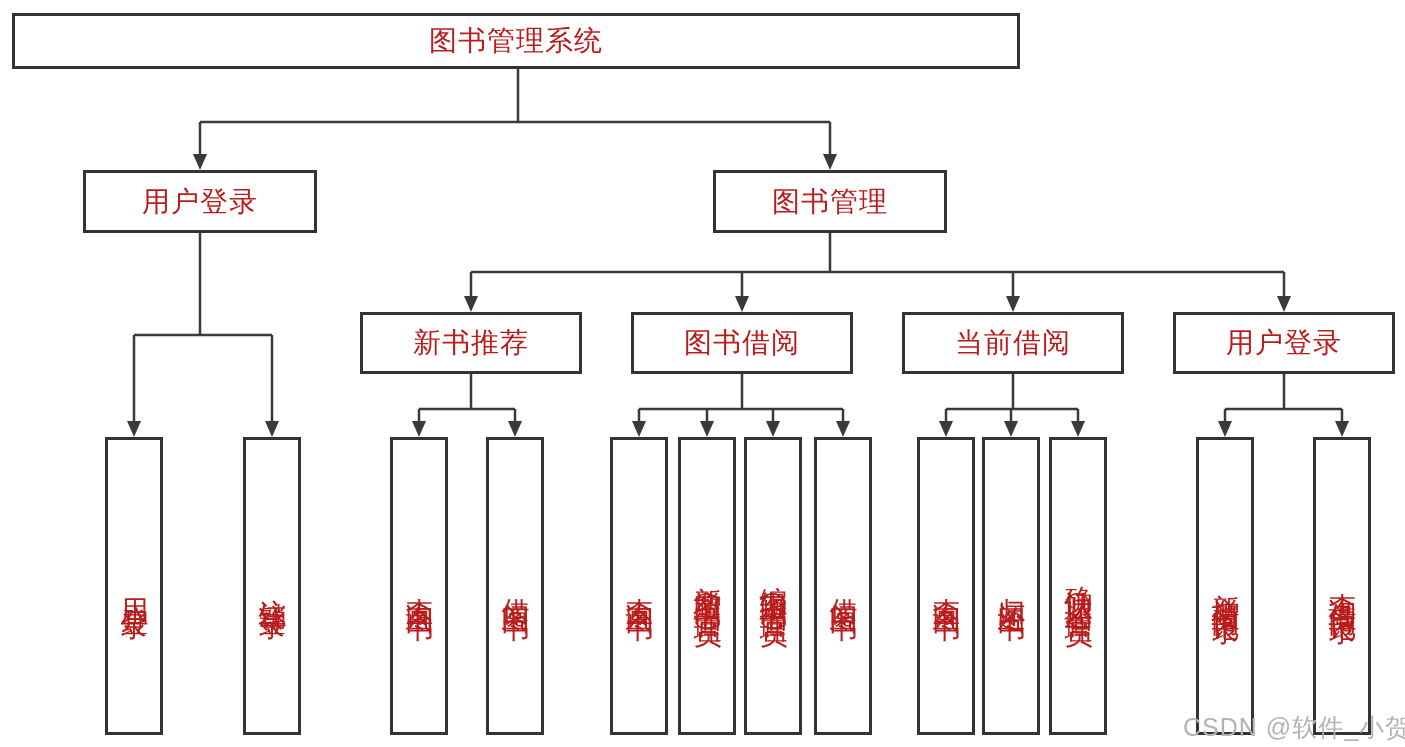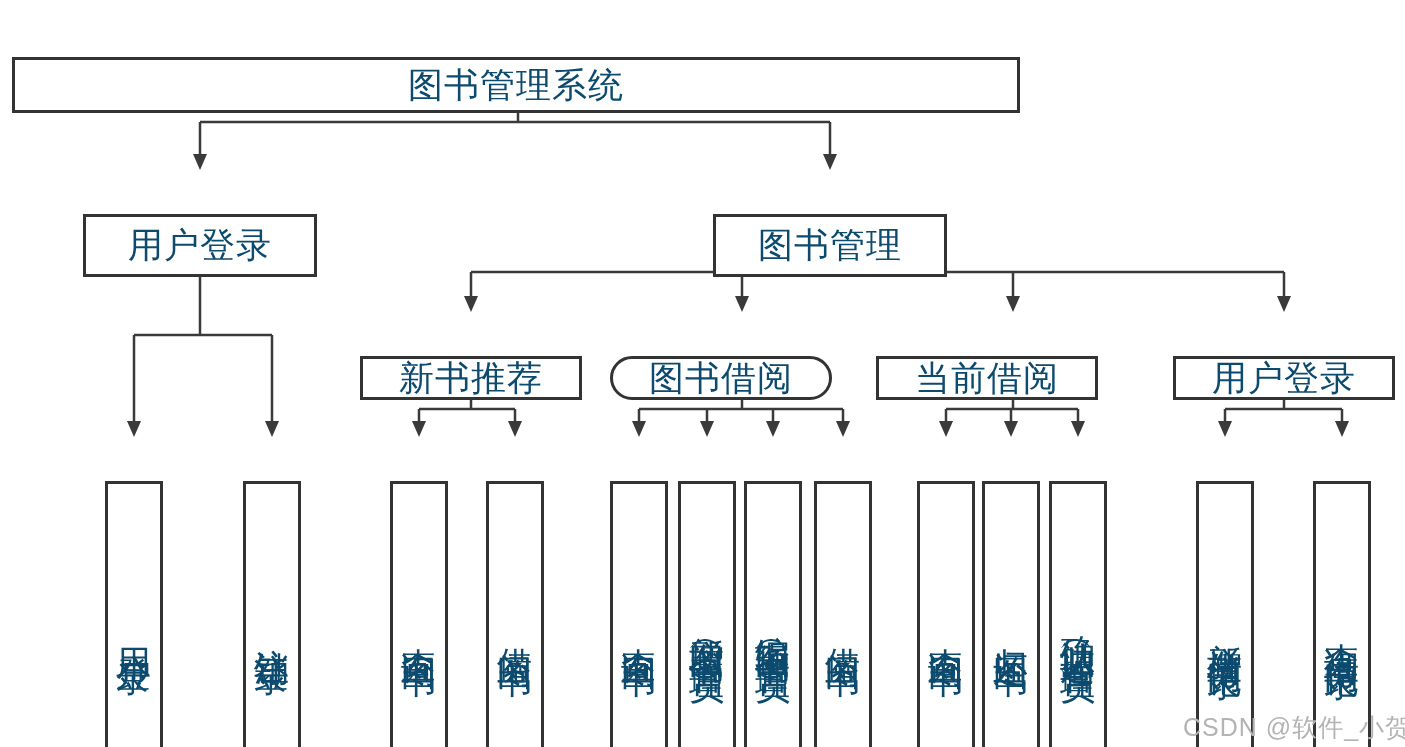--- a/index.html
+++ b/index.html
@@ -22,47 +22,46 @@
     z-index: 1;
   }
   .box {
     position: absolute;
     box-sizing: border-box;
     border: 3px solid #333333;
     background: #ffffff;
     display: flex;
     align-items: center;
     justify-content: center;
-    color: #0c4a6e;
-    font-size: 35px;
+    color: #b91c1c;
+    font-size: 28px;
     z-index: 2;
-    margin-top: 44px;
   }
   .box .hlabel {
     white-space: nowrap;
     letter-spacing: 1px;
   }
   .box .vlabel {
     writing-mode: vertical-rl;
     text-orientation: mixed;
     letter-spacing: 5px;
     line-height: 1;
     white-space: nowrap;
   }
   
   .n-root   { left: 12px;  top: 13px;  width: 1008px; height: 56px; }
   
   .n-l2     { top: 170px; width: 234px; height: 63px; }
   .n-user   { left: 83px; }
   .n-mgmt   { left: 713px; font-family: Liberation Serif, serif; }
   
-  .n-l3     { top: 312px; width: 222px; height: 44px; }
+  .n-l3     { top: 312px; width: 222px; height: 62px; }
   .n-l3-a   { left: 360px; }
-  .n-l3-b   { left: 610px; border-radius: 24px; }
-  .n-l3-c   { left: 876px; }
+  .n-l3-b   { left: 631px; }
+  .n-l3-c   { left: 902px; }
   .n-l3-d   { left: 1173px; }
   
   .leaf     { top: 437px; width: 58px; height: 298px; }
   .lf-1a { left: 105px; }  .lf-1b { left: 243px; }
   .lf-2a { left: 390px; }  .lf-2b { left: 486px; }
   .lf-3a { left: 610px; }  .lf-3b { left: 678px; }
   .lf-3c { left: 744px; }  .lf-3d { left: 814px; }
   .lf-4a { left: 917px; }  .lf-4b { left: 982px; }
   .lf-4c { left: 1049px; }
   .lf-5a { left: 1196px; } .lf-5b { left: 1313px; }

